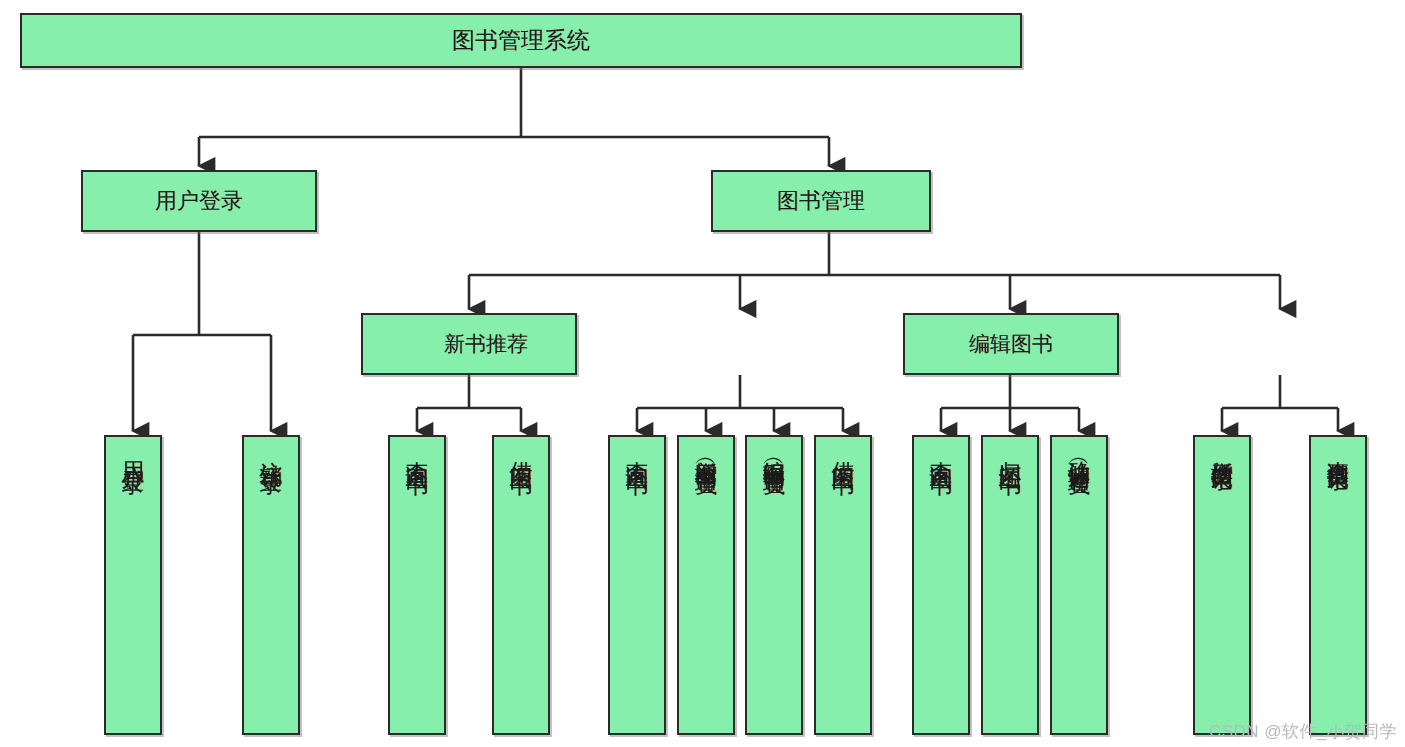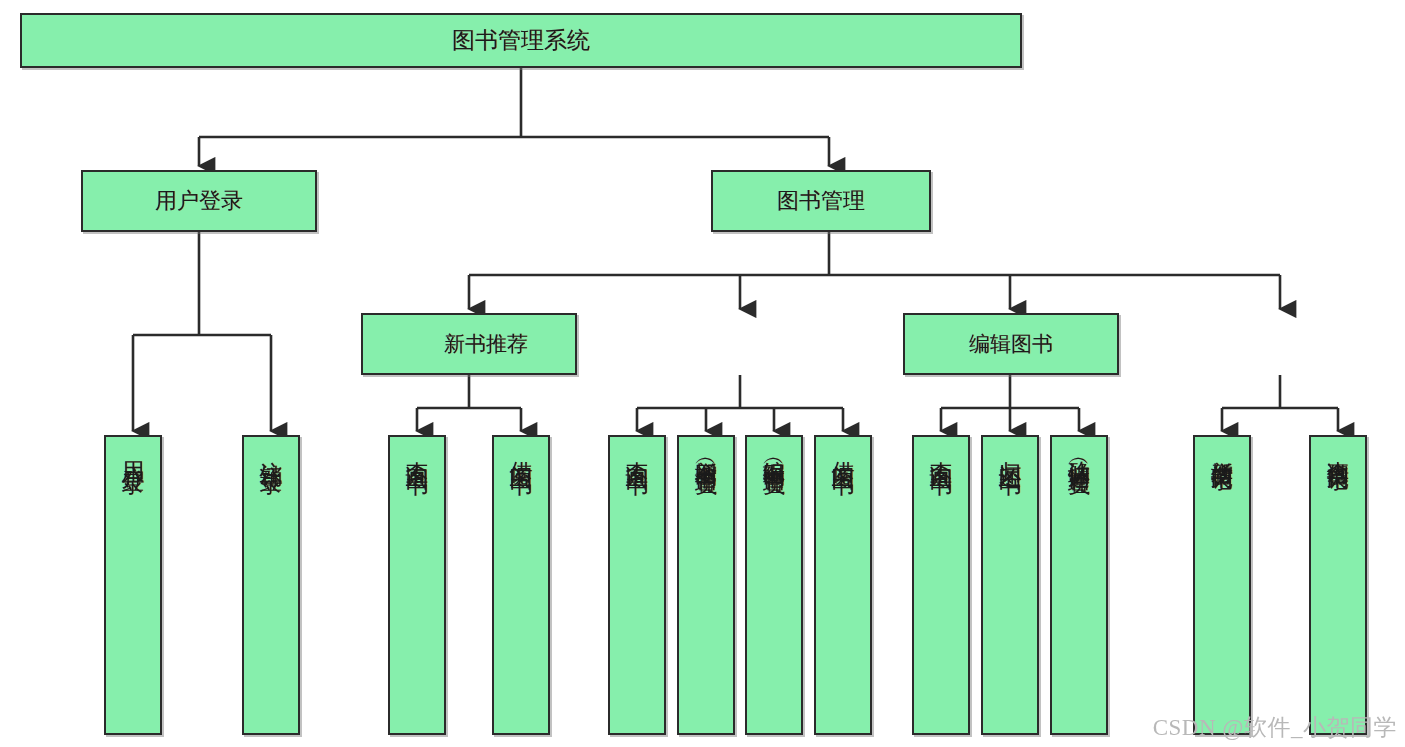--- a/index.html
+++ b/index.html
@@ -45,26 +45,26 @@
     font-size:23px;
     letter-spacing:4px;
     line-height:1;
     white-space:nowrap;
   }
   .node.leaf.tall .label{font-size:22px;letter-spacing:2px;}
 
   .watermark{
     position:absolute;
     right:8px;bottom:4px;
-    font-size:23px;
+    font-size:17px;
     color:#b8b8b8;
     letter-spacing:0.5px;
     z-index:5;
     white-space:nowrap;
-    font-family:Liberation Serif, serif;
+    font-family:Liberation Sans, sans-serif;
   }
 </style>
 </head>
 <body>
 
 <div id="canvas">
 
   <svg id="wires" viewBox="0 0 1405 747" xmlns="http://www.w3.org/2000/svg">
     <defs>
       <marker id="arrow" viewBox="0 0 10 10" refX="5" refY="9" markerWidth="7" markerHeight="9" orient="auto-start-reverse">

